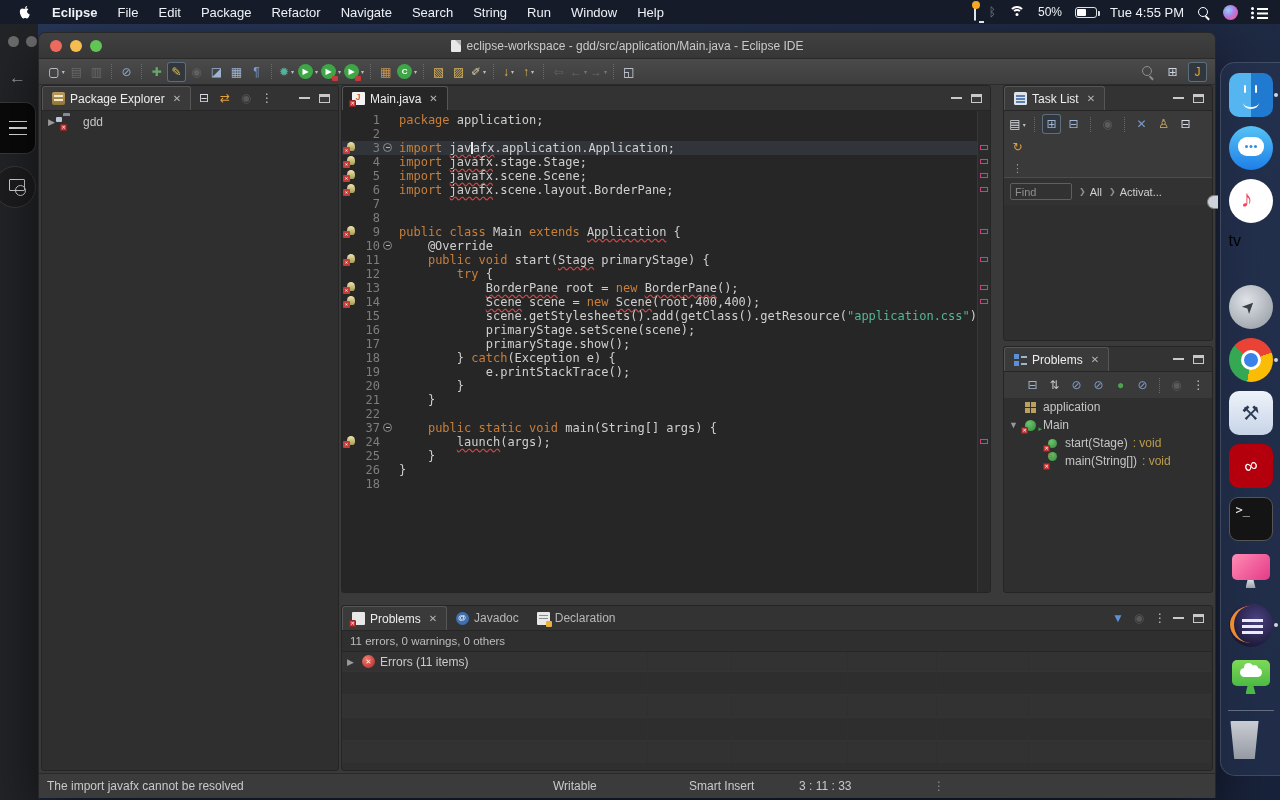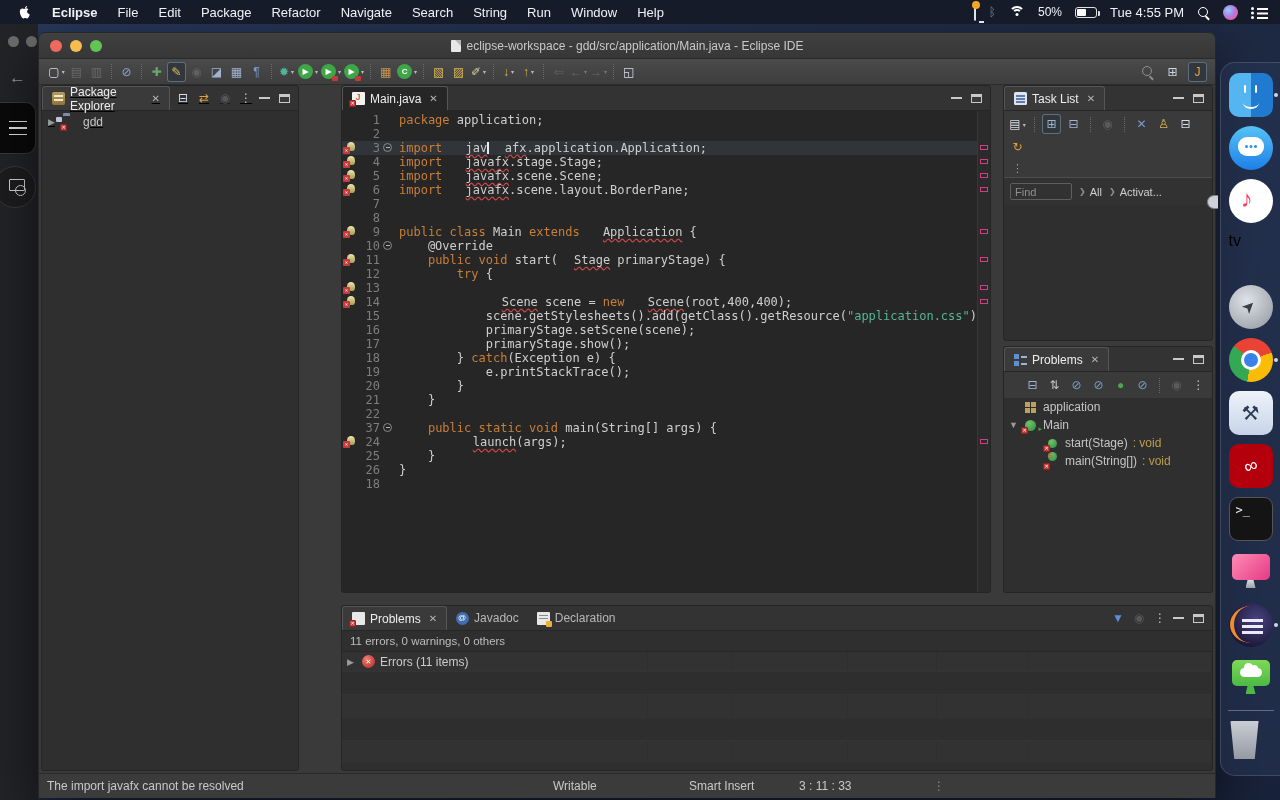--- a/index.html
+++ b/index.html
@@ -64,21 +64,21 @@
   .tbtn .rnd .bdg { position:absolute; right:-2px; bottom:-2px; width:6px; height:5px; border-radius:1px; }
   .tbtn .dd { font-size:6px; color:#bdbdbd; margin-left:2px; }
   .tsep { width:1px; height:15px; border-left:1px dotted #6a6a6a; margin:0 4px; }
   #toolbar-right { margin-left:auto; display:flex; align-items:center; gap:6px; }
   .mag2 { width:13px; height:13px; position:relative; opacity:.55; }
   .mag2::before { content:""; position:absolute; left:1px; top:1px; width:8px; height:8px; border:1.5px solid #ccc; border-radius:50%; }
   .mag2::after { content:""; position:absolute; right:0; bottom:0; width:5px; height:1.5px; background:#ccc; transform:rotate(45deg); }
 
   
   .panel { position:absolute; background:#2f2f2f; border:1px solid #252525; border-radius:3px; overflow:hidden; }
-  #pkg-panel { left:2px; top:52px; width:258px; height:686px;text-decoration:underline; }
+  #pkg-panel { left:2px; top:52px; width:298px; height:686px; }
   #editor-panel { left:302px; top:52px; width:650px; height:508px; }
   #tasklist-panel { left:964px; top:52px; width:210px; height:256px; }
   #outline-panel { left:964px; top:313px; width:210px; height:247px; }
   #problems-panel { left:302px; top:572px; width:872px; height:166px; }
 
   .viewtabs { height:25px; background:#333; display:flex; align-items:stretch; border-bottom:1px solid #262626; position:relative; }
   .vtab { display:flex; align-items:center; gap:5px; padding:0 9px; font-size:12px; color:#b8b8b8; }
   .vtab.active { background:#3a3a3a; border:1px solid #565656; border-bottom:none; border-radius:3px 3px 0 0; color:#ededed; }
   .vtab.ed-active { background:#262626; }
   .vclose { font-size:10px; color:#b5b5b5; margin-left:3px; }
@@ -118,21 +118,21 @@
   
   .code { position:absolute; left:0; right:0; top:25px; bottom:0; background:#262626; font-family:"DejaVu Sans Mono","Liberation Mono",monospace; font-size:12px; line-height:14px; color:#cfcfcf; overflow:hidden; padding-top:2px; }
   .cl { display:flex; height:14px; white-space:pre; position:relative; }
   .cl.cur { background:#313539; }
   .gut { flex:0 0 16px; position:relative; }
   .ln { flex:0 0 24px; text-align:right; color:#7e7e7e; padding-right:2px; }
   .fd { flex:0 0 13px; position:relative; }
   .ct { padding-left:4px; }
   .k { color:#c87f3a; }
   .s { color:#55b795; }
-  .e { text-decoration:underline; text-decoration-style:wavy; text-decoration-color:#cf4848; text-underline-offset:2px;margin-left:16px; }
+  .e { text-decoration:underline; text-decoration-style:wavy; text-decoration-color:#cf4848; text-underline-offset:2px; }
   .caret { display:inline-block; width:1.5px; height:12px; background:#ececec; vertical-align:-2px; }
   .gerr { position:absolute; left:1px; top:1px; width:12px; height:12px; }
   .gerr::before { content:""; position:absolute; right:0; top:0; width:8px; height:9px; background:linear-gradient(#efe6b0,#a89a52); border-radius:50% 50% 40% 40%; }
   .gerr::after { content:"✕"; position:absolute; left:0; bottom:0; width:7px; height:7px; background:#c53b3b; color:#fff; font-size:5px; line-height:7px; text-align:center; border-radius:1px; }
   .fdc { position:absolute; left:1px; top:2px; width:9px; height:9px; border:1px solid #8a8a8a; border-radius:50%; }
   .fdc::after { content:""; position:absolute; left:1.5px; top:3px; width:4px; height:1px; background:#b5b5b5; }
   .ruler { position:absolute; top:25px; right:0; width:13px; bottom:0; background:#2b2b2b; border-left:1px solid #383838; }
   .rm { position:absolute; left:2px; width:8px; height:5px; border:1px solid #d33d86; }
 
   
@@ -427,21 +427,21 @@
           <div class="cl cur"><span class="gut"><span class="gerr"></span></span><span class="ln">3</span><span class="fd"><span class="fdc"></span></span><span class="ct"><span class="k">import</span><span> </span><span class="e">jav</span><span class="caret"></span><span class="e">afx</span><span>.application.Application;</span></span></div>
           <div class="cl"><span class="gut"><span class="gerr"></span></span><span class="ln">4</span><span class="fd"></span><span class="ct"><span class="k">import</span><span> </span><span class="e">javafx</span><span>.stage.Stage;</span></span></div>
           <div class="cl"><span class="gut"><span class="gerr"></span></span><span class="ln">5</span><span class="fd"></span><span class="ct"><span class="k">import</span><span> </span><span class="e">javafx</span><span>.scene.Scene;</span></span></div>
           <div class="cl"><span class="gut"><span class="gerr"></span></span><span class="ln">6</span><span class="fd"></span><span class="ct"><span class="k">import</span><span> </span><span class="e">javafx</span><span>.scene.layout.BorderPane;</span></span></div>
           <div class="cl"><span class="gut"></span><span class="ln">7</span><span class="fd"></span><span class="ct"></span></div>
           <div class="cl"><span class="gut"></span><span class="ln">8</span><span class="fd"></span><span class="ct"></span></div>
           <div class="cl"><span class="gut"><span class="gerr"></span></span><span class="ln">9</span><span class="fd"></span><span class="ct"><span class="k">public</span><span> </span><span class="k">class</span><span> Main </span><span class="k">extends</span><span> </span><span class="e">Application</span><span> {</span></span></div>
           <div class="cl"><span class="gut"></span><span class="ln">10</span><span class="fd"><span class="fdc"></span></span><span class="ct"><span>    @Override</span></span></div>
           <div class="cl"><span class="gut"><span class="gerr"></span></span><span class="ln">11</span><span class="fd"></span><span class="ct"><span>    </span><span class="k">public</span><span> </span><span class="k">void</span><span> start(</span><span class="e">Stage</span><span> primaryStage) {</span></span></div>
           <div class="cl"><span class="gut"></span><span class="ln">12</span><span class="fd"></span><span class="ct"><span>        </span><span class="k">try</span><span> {</span></span></div>
-          <div class="cl"><span class="gut"><span class="gerr"></span></span><span class="ln">13</span><span class="fd"></span></div>
+          <div class="cl"><span class="gut"><span class="gerr"></span></span><span class="ln">13</span><span class="fd"></span><span class="ct"><span>            </span><span class="e">BorderPane</span><span> root = </span><span class="k">new</span><span> </span><span class="e">BorderPane</span><span>();</span></span></div>
           <div class="cl"><span class="gut"><span class="gerr"></span></span><span class="ln">14</span><span class="fd"></span><span class="ct"><span>            </span><span class="e">Scene</span><span> scene = </span><span class="k">new</span><span> </span><span class="e">Scene</span><span>(root,400,400);</span></span></div>
           <div class="cl"><span class="gut"></span><span class="ln">15</span><span class="fd"></span><span class="ct"><span>            scene.getStylesheets().add(getClass().getResource(</span><span class="s">"application.css"</span><span>).toExternalForm());</span></span></div>
           <div class="cl"><span class="gut"></span><span class="ln">16</span><span class="fd"></span><span class="ct"><span>            primaryStage.setScene(scene);</span></span></div>
           <div class="cl"><span class="gut"></span><span class="ln">17</span><span class="fd"></span><span class="ct"><span>            primaryStage.show();</span></span></div>
           <div class="cl"><span class="gut"></span><span class="ln">18</span><span class="fd"></span><span class="ct"><span>        } </span><span class="k">catch</span><span>(Exception e) {</span></span></div>
           <div class="cl"><span class="gut"></span><span class="ln">19</span><span class="fd"></span><span class="ct"><span>            e.printStackTrace();</span></span></div>
           <div class="cl"><span class="gut"></span><span class="ln">20</span><span class="fd"></span><span class="ct"><span>        }</span></span></div>
           <div class="cl"><span class="gut"></span><span class="ln">21</span><span class="fd"></span><span class="ct"><span>    }</span></span></div>
           <div class="cl"><span class="gut"></span><span class="ln">22</span><span class="fd"></span><span class="ct"></span></div>
           <div class="cl"><span class="gut"></span><span class="ln">37</span><span class="fd"><span class="fdc"></span></span><span class="ct"><span>    </span><span class="k">public</span><span> </span><span class="k">static</span><span> </span><span class="k">void</span><span> main(String[] args) {</span></span></div>

